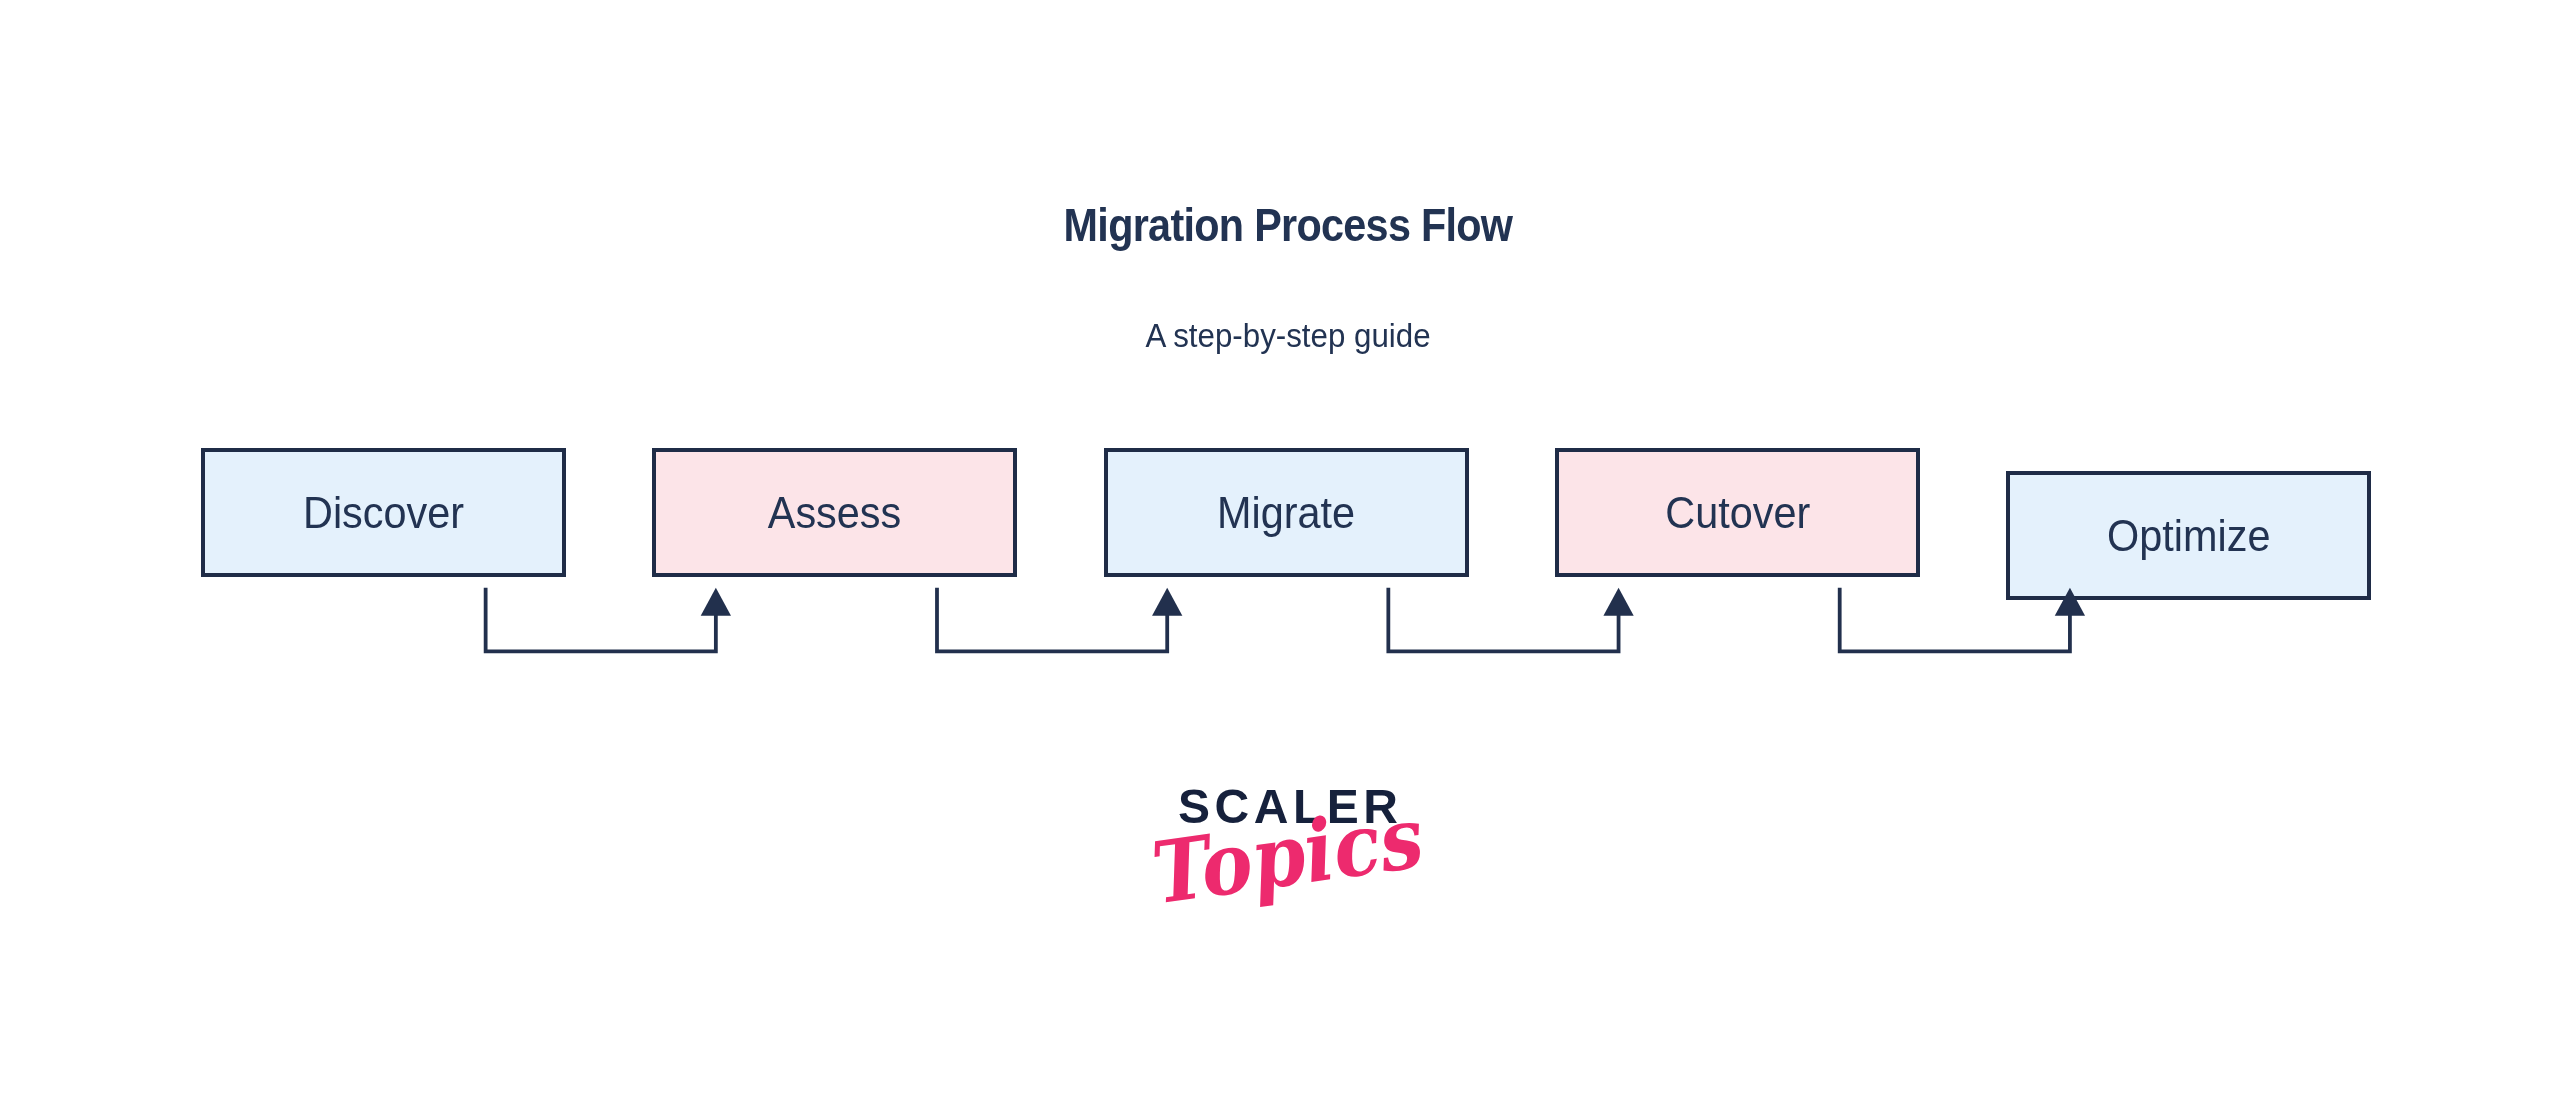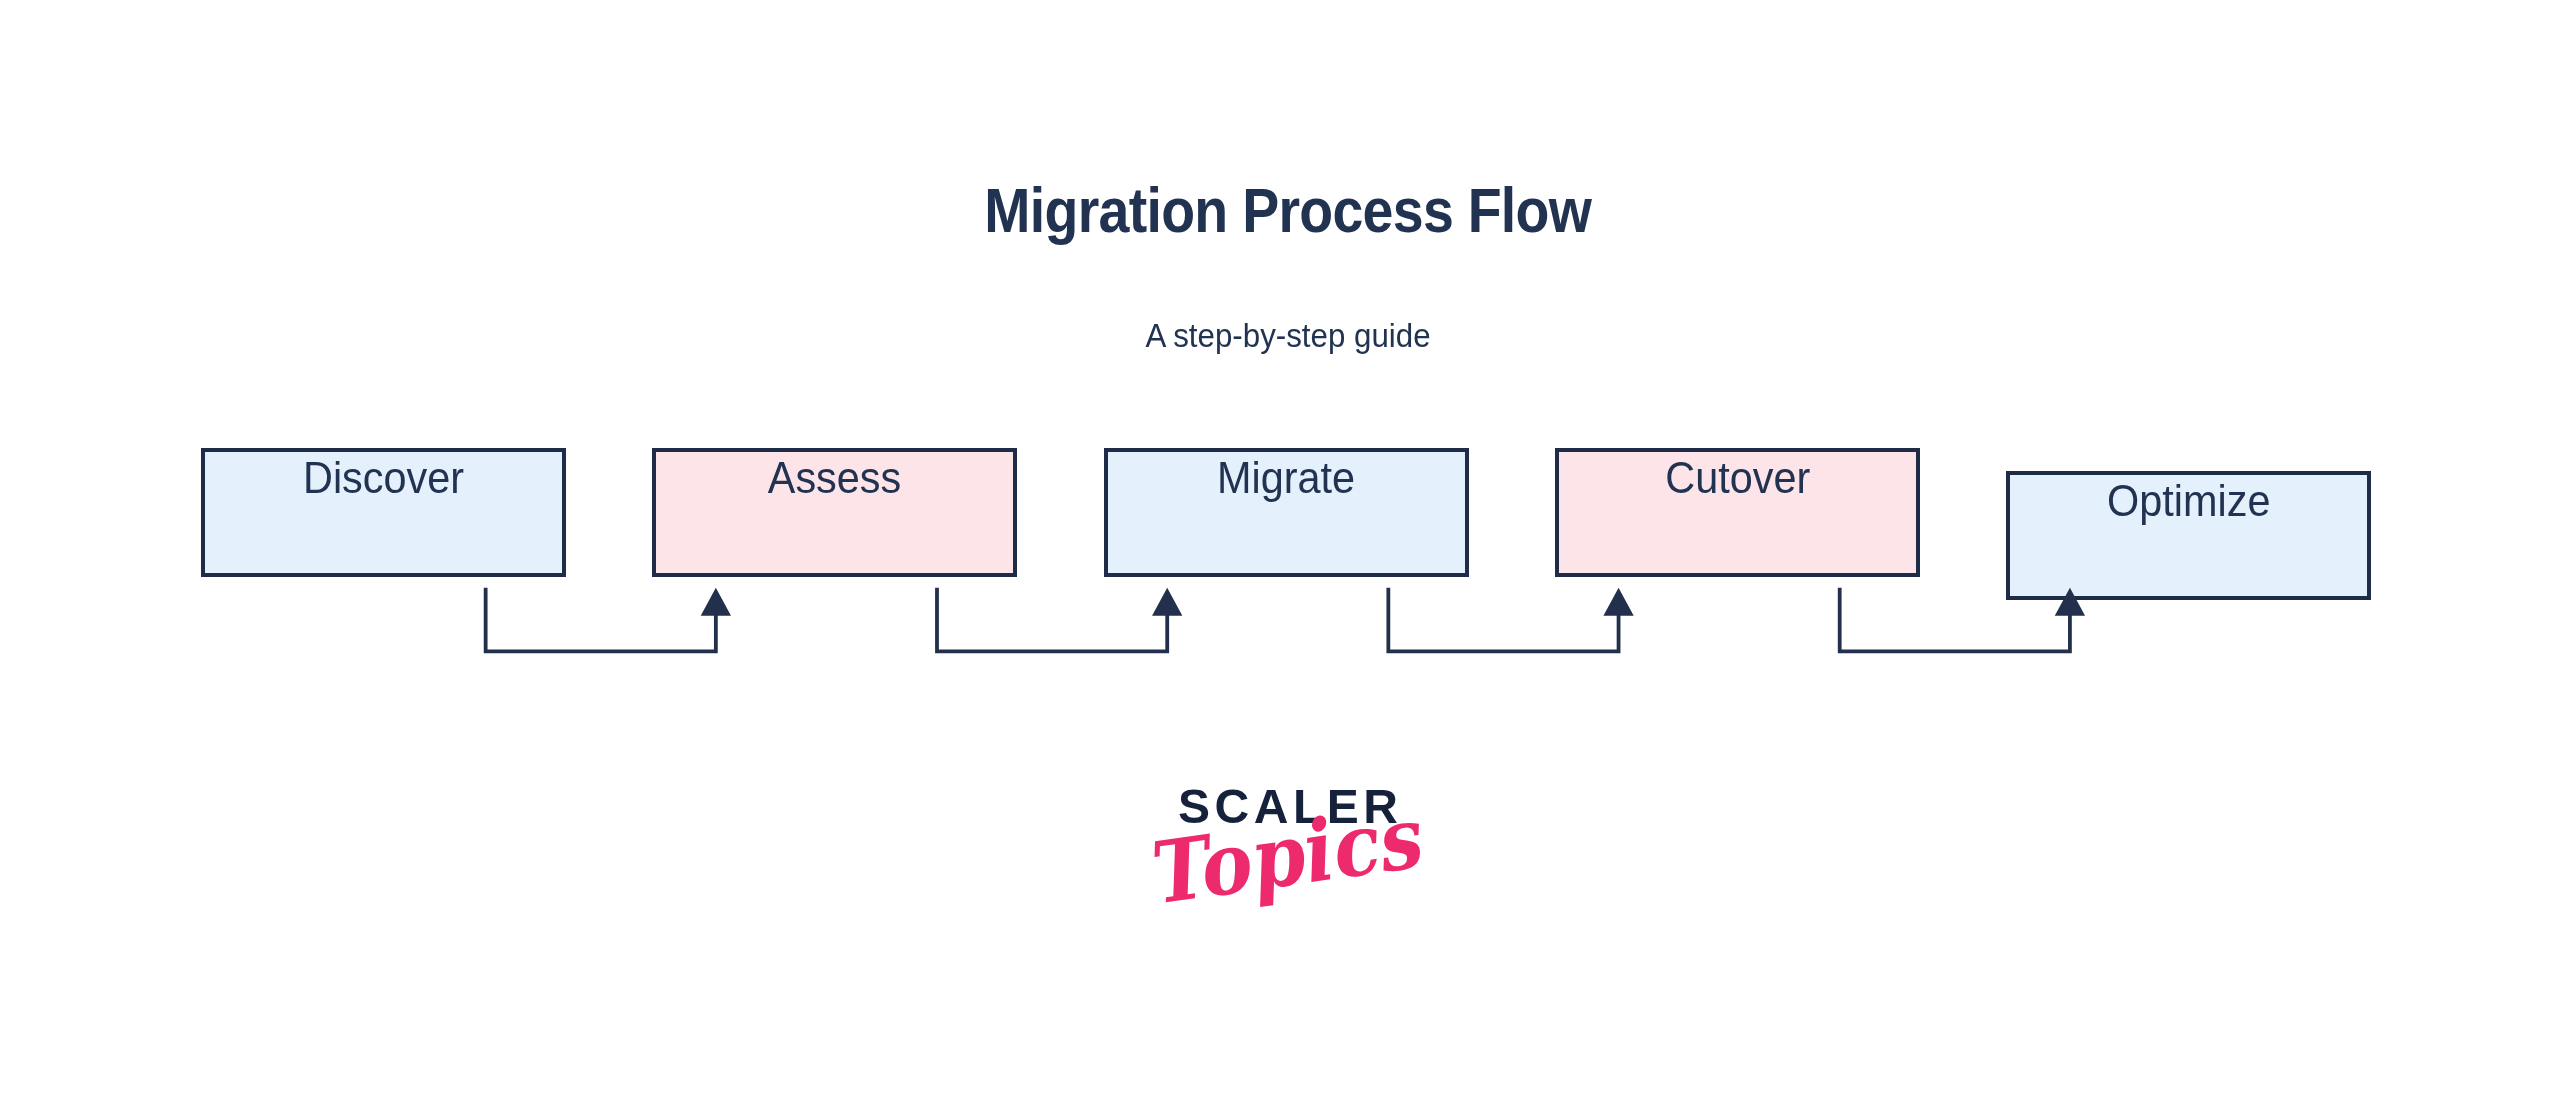--- a/index.html
+++ b/index.html
@@ -35,41 +35,42 @@
     display: inline-block;
     transform: scaleX(0.88);
     transform-origin: 50% 50%;
   }
   .condense-sm {
     display: inline-block;
     transform: scaleX(0.92);
     transform-origin: 50% 50%;
   }
   .title {
-    top: 171px;
-    font-size: 63px;
+    top: 185px;
+    font-size: 47px;
     line-height: 79px;
     font-weight: 700;
     color: var(--navy-text);
     letter-spacing: -0.8px;
   }
   .subtitle {
     top: 308px;
     font-size: 34px;
     line-height: 55px;
     font-weight: 400;
     color: var(--navy-text);
   }
   .step-box {
     position: absolute;
     top: 448px;
     width: 365px;
     height: 129px;
     border: 4.5px solid var(--box-border);
     display: flex;
+    align-items: center;
     justify-content: center;
     font-size: 45px;
     color: var(--navy-text);
   }
   .fill-blue { background: var(--box-fill-blue); }
   .fill-pink { background: var(--box-fill-pink); }
   .pos0 { left: 201px; }
   .pos1 { left: 652px; }
   .pos2 { left: 1104px; }
   .pos3 { left: 1555px; }

